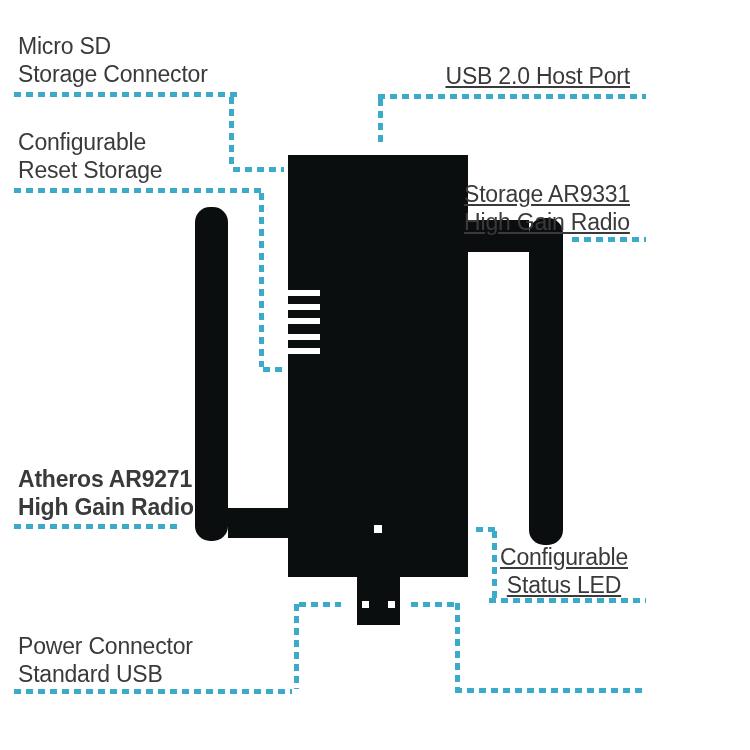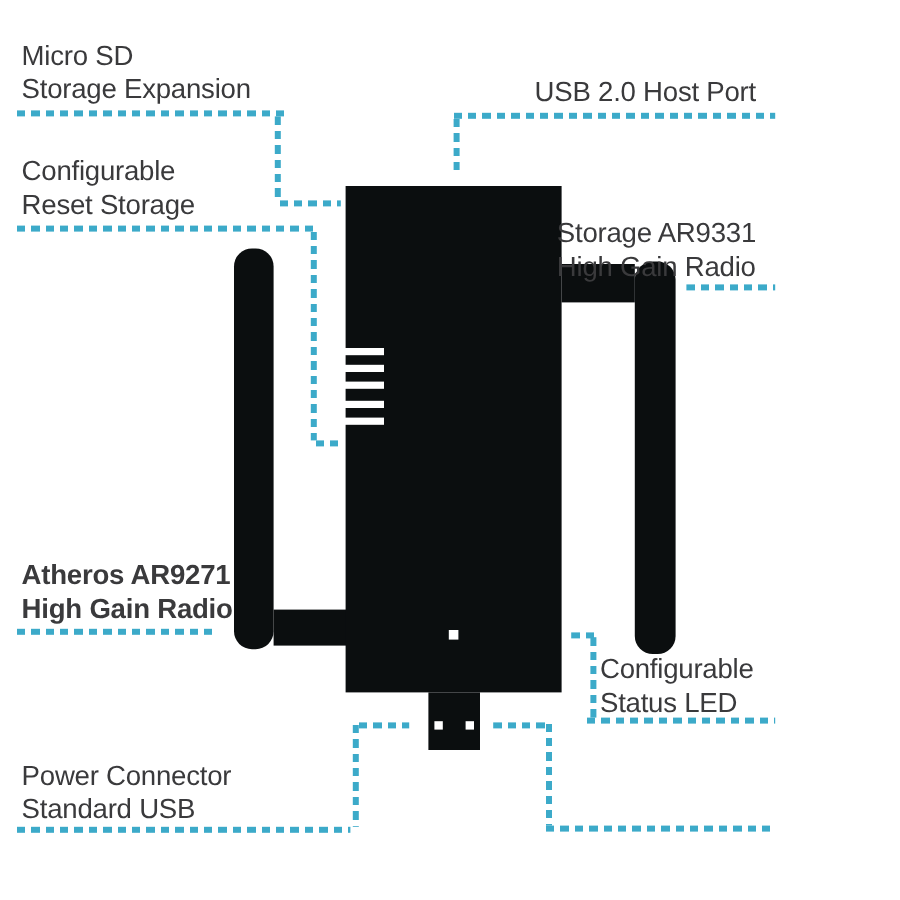--- a/index.html
+++ b/index.html
@@ -19,21 +19,21 @@
     font-family: "Liberation Sans", "DejaVu Sans", sans-serif;
   }
   .callout {
     position: absolute;
     color: var(--text);
     font-size: 23px;
     line-height: 28px;
     letter-spacing: -0.2px;
     white-space: nowrap;
   }
-  .callout.right { text-align: left; }
+  .callout.right { text-align: center; text-decoration: underline; }
   .dash-h {
     position: absolute;
     height: 5px;
     background: repeating-linear-gradient(90deg, var(--accent) 0 7px, transparent 7px 12px);
   }
   .dash-v {
     position: absolute;
     width: 5px;
     background: repeating-linear-gradient(180deg, var(--accent) 0 7px, transparent 7px 12px);
   }
@@ -58,21 +58,21 @@
   <div class="white-detail" style="left:287px; top:318px; width:33px; height:6px;"></div>
   <div class="white-detail" style="left:287px; top:334px; width:33px; height:6px;"></div>
   <div class="white-detail" style="left:287px; top:348px; width:33px; height:6px;"></div>
 
   <div class="white-detail" style="left:374px; top:525px; width:8px; height:8px;"></div>
   <div class="white-detail" style="left:362px; top:601px; width:7px; height:7px;"></div>
   <div class="white-detail" style="left:388px; top:601px; width:7px; height:7px;"></div>
 
   <div class="callout" style="left:18px; top:32px;">
     <div>Micro SD</div>
-    <div>Storage Expansion</div>
+    <div>Storage Connector</div>
   </div>
 
   <div class="callout right" style="right:16px; top:62px;">
     <div>USB 2.0 Host Port</div>
   </div>
 
   <div class="callout" style="left:18px; top:128px;">
     <div>Configurable</div>
     <div>Reset Storage</div>
   </div>

